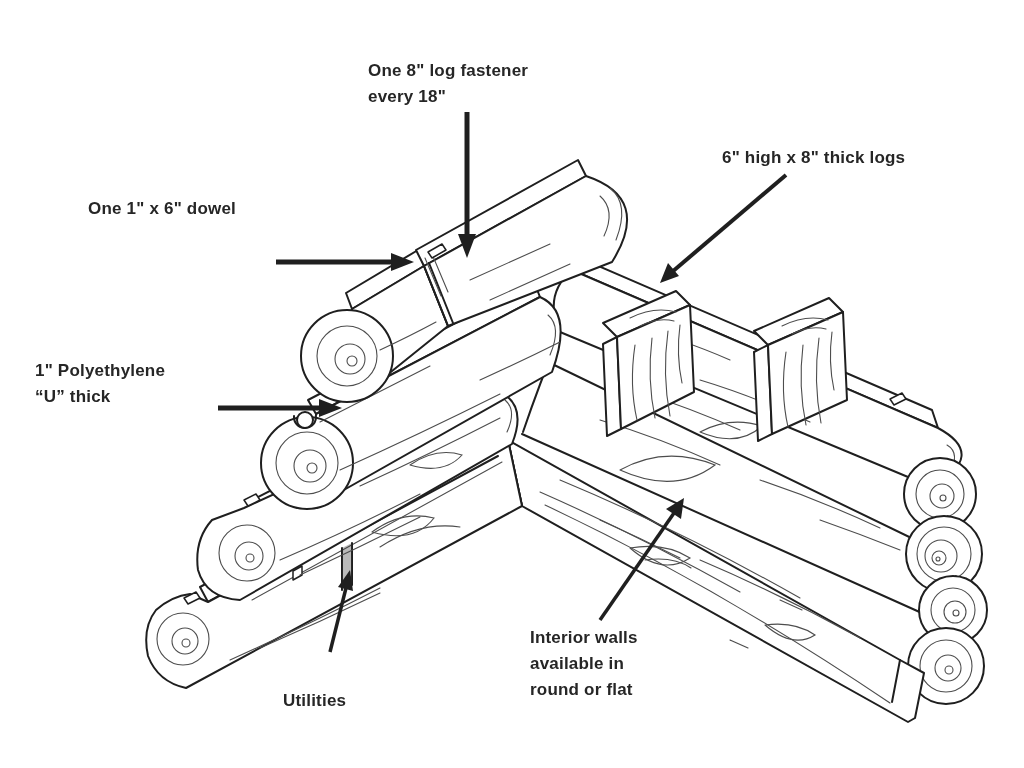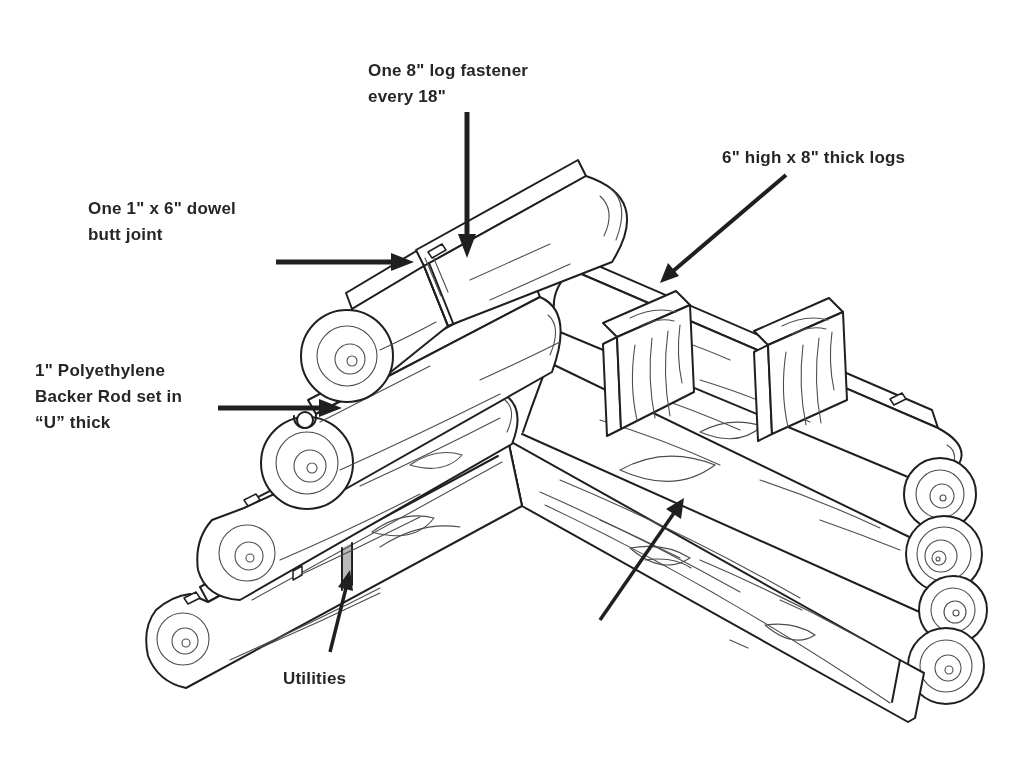--- a/index.html
+++ b/index.html
@@ -235,27 +235,30 @@
     <div>One 8" log fastener</div>
     <div>every 18"</div>
   </div>
 
   <div class="label" style="left:722px;top:145px">
     <div>6" high x 8" thick logs</div>
   </div>
 
   <div class="label" style="left:88px;top:196px">
     <div>One 1" x 6" dowel</div>
-    <div>butt joint</div>
   </div>
 
   <div class="label" style="left:35px;top:358px">
     <div>1" Polyethylene</div>
-    <div>Backer Rod set in</div>
     <div>“U” thick</div>
   </div>
 
-  <div class="label" style="left:283px;top:666px">
+  <div class="label" style="left:283px;top:688px">
     <div>Utilities</div>
   </div>
 
+  <div class="label" style="left:530px;top:625px">
+    <div>Interior walls</div>
+    <div>available in</div>
+    <div>round or flat</div>
+  </div>
 
 </div>
 
 </body></html>

